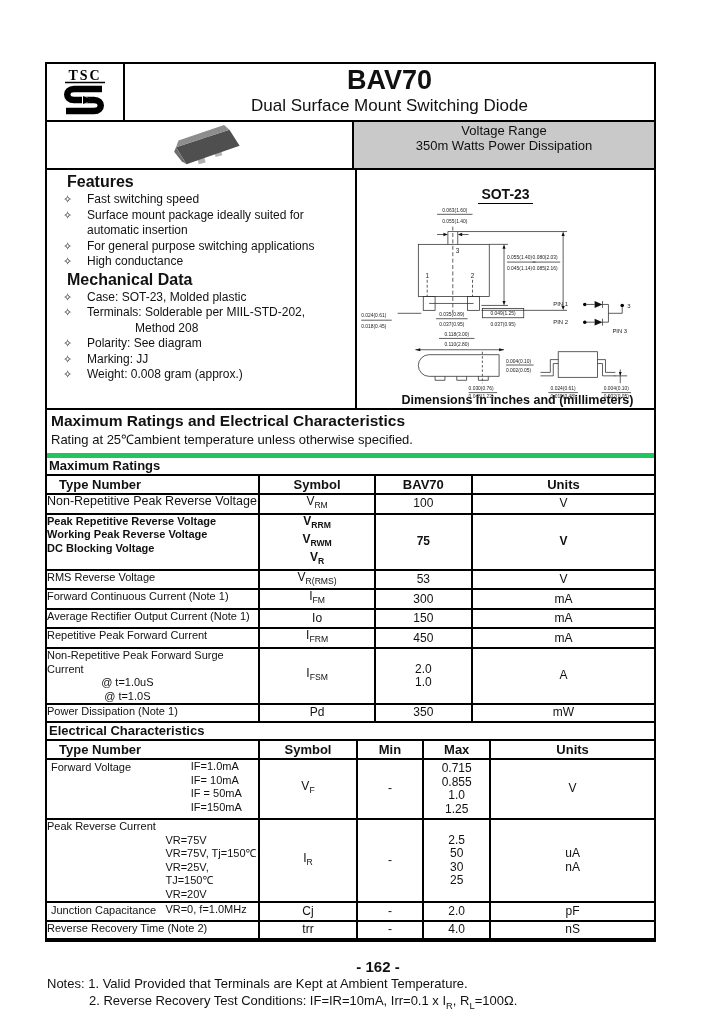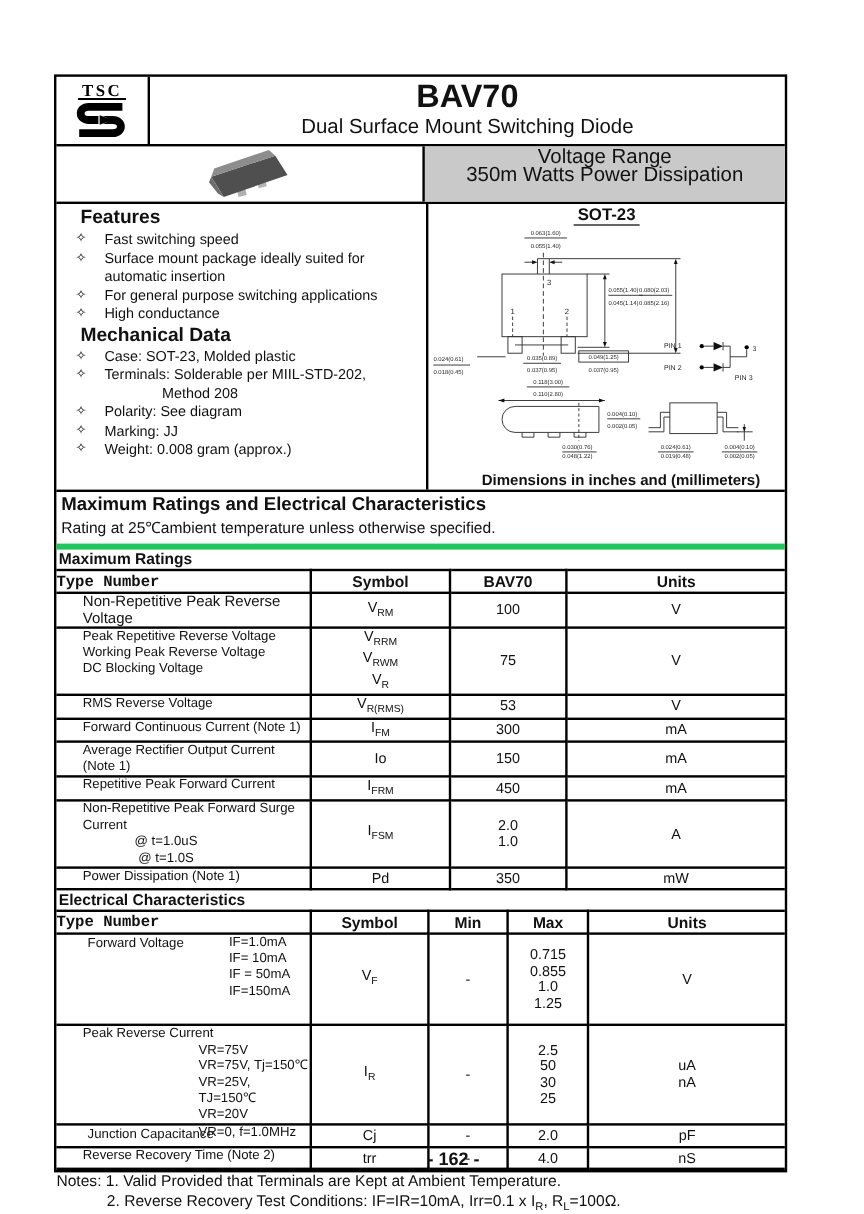--- a/index.html
+++ b/index.html
@@ -8,55 +8,55 @@
   .frame{position:absolute;left:45px;top:62px;width:611px;border:2px solid #000;box-sizing:border-box;background:#fff;}
   
   .hdr-row{display:flex;height:56px;border-bottom:2px solid #000;}
   .logo-cell{flex:0 0 76px;border-right:2px solid #000;display:flex;align-items:center;justify-content:center;}
   .title-cell{flex:1;text-align:center;}
   .part-no{font-size:27px;font-weight:bold;line-height:30px;margin-top:1px;}
   .part-sub{font-size:17px;line-height:22px;}
   
   .row2{display:flex;height:46px;border-bottom:2px solid #000;}
   .photo-cell{flex:0 0 305px;border-right:2px solid #000;position:relative;}
-  .volt-cell{flex:1;background:#c9c9c9;text-align:center;font-size:17px;line-height:15px;padding-top:1px;}
+  .volt-cell{flex:1;background:#c9c9c9;text-align:center;font-size:13px;line-height:15px;padding-top:1px;}
   
   .row3{display:flex;height:238px;border-bottom:2px solid #000;}
   .feat-cell{flex:0 0 310px;border-right:2px solid #000;box-sizing:border-box;padding:2px 4px 0 6px;}
   .pkg-cell{flex:1;position:relative;text-align:center;}
   .sec-title{font-size:16px;font-weight:bold;line-height:20px;margin-left:14px;}
   .fitem{display:flex;font-size:12px;line-height:15.5px;}
   .bullet{flex:0 0 34px;padding-left:10px;box-sizing:border-box;font-size:11px;}
   .ftext{flex:1;}
   .indent2{padding-left:48px;display:block;}
-  .pkg-name{font-size:14px;font-weight:bold;margin-top:0;}
+  .pkg-name{font-size:14px;font-weight:bold;margin-top:16px;}
   .pkg-name span{border-bottom:1.5px solid #000;padding:0 3px 1px 3px;}
   .pkg-caption{position:absolute;left:0;right:0;bottom:1px;font-size:12.5px;font-weight:bold;padding-left:24px;}
   .pkg-svg{display:block;margin:0 auto;}
   .pkg-svg text{fill:#222;}
   .pkg-svg .dim{font-size:5px;}
   .pkg-svg line,.pkg-svg path,.pkg-svg rect,.pkg-svg polyline{stroke:#333;stroke-width:0.8;fill:none;}
   .pkg-svg .solid{fill:#111;stroke:none;}
   
   .band{height:42px;border-bottom:5px solid #22c55e;padding:1px 0 0 4px;box-sizing:content-box;}
   .band-title{font-size:15.5px;font-weight:bold;line-height:20px;}
   .band-sub{font-size:13px;line-height:17px;}
   .tbl-label{font-size:13px;font-weight:bold;line-height:16px;height:16px;padding-left:2px;}
   
   table.dtable{width:100%;border-collapse:collapse;table-layout:fixed;}
   .dtable th,.dtable td{border:2px solid #000;padding:0;}
   .dtable tr>*:first-child{border-left:none;}
   .dtable tr>*:last-child{border-right:none;}
   .dtable th{font-size:13px;font-weight:bold;text-align:center;height:17px;}
-  .dtable th.th-left{text-align:left;padding-left:0;font-family:Liberation Mono, monospace;}
+  .dtable th.th-left{text-align:left;padding-left:12px;}
   .td-type{vertical-align:top;text-align:left;padding:1px 0 1px 4px;font-size:11px;position:relative;}
   .td-type.big{font-size:12.5px;}
   .td-c{text-align:center;vertical-align:middle;font-size:12px;}
   .td-c div{line-height:13.5px;}
-  .tline{line-height:13.5px;padding-left:22px;}
+  .tline{line-height:13.5px;}
   .ctr{text-align:center;padding-right:24%;}
   .condA{padding-left:56%;}
   .condB{padding-left:68%;}
   .absl{position:absolute;top:1px;left:4px;}
   sub{font-size:0.72em;}
   
   .notes{position:absolute;left:47px;top:976px;font-size:13px;line-height:16.5px;}
   .notes .n2{padding-left:42px;}
   .pagenum{position:absolute;left:34px;top:958px;width:688px;text-align:center;font-size:15px;font-weight:bold;}
 </style>
@@ -307,21 +307,21 @@
               <td class="td-c">
                 <div>V<sub>RM</sub></div>
               </td>
               <td class="td-c">
                 <div>100</div>
               </td>
               <td class="td-c">
                 <div>V</div>
               </td>
             </tr>
-            <tr style="height: 47px;">
+            <tr style="height: 47px; font-weight: bold;">
               <td class="td-type">
                 <div class="tline">Peak Repetitive  Reverse  Voltage</div>
                 <div class="tline">Working Peak Reverse Voltage</div>
                 <div class="tline">DC Blocking Voltage</div>
               </td>
               <td class="td-c">
                 <div>V<sub>RRM</sub></div>
                 <div>V<sub>RWM</sub></div>
                 <div>V<sub>R</sub></div>
               </td>
@@ -434,21 +434,21 @@
             <col style="width: 27%;">
           </colgroup>
           <tbody>
             <tr>
               <th class="th-left">Type Number</th>
               <th>Symbol</th>
               <th>Min</th>
               <th>Max</th>
               <th>Units</th>
             </tr>
-            <tr style="height: 76px;">
+            <tr style="height: 60px;">
               <td class="td-type">
                 <div class="tline absl">Forward Voltage</div>
                 <div class="tline condB">IF=1.0mA</div>
                 <div class="tline condB">IF= 10mA</div>
                 <div class="tline condB">IF = 50mA</div>
                 <div class="tline condB">IF=150mA</div>
               </td>
               <td class="td-c">
                 <div>V<sub>F</sub></div>
               </td>

